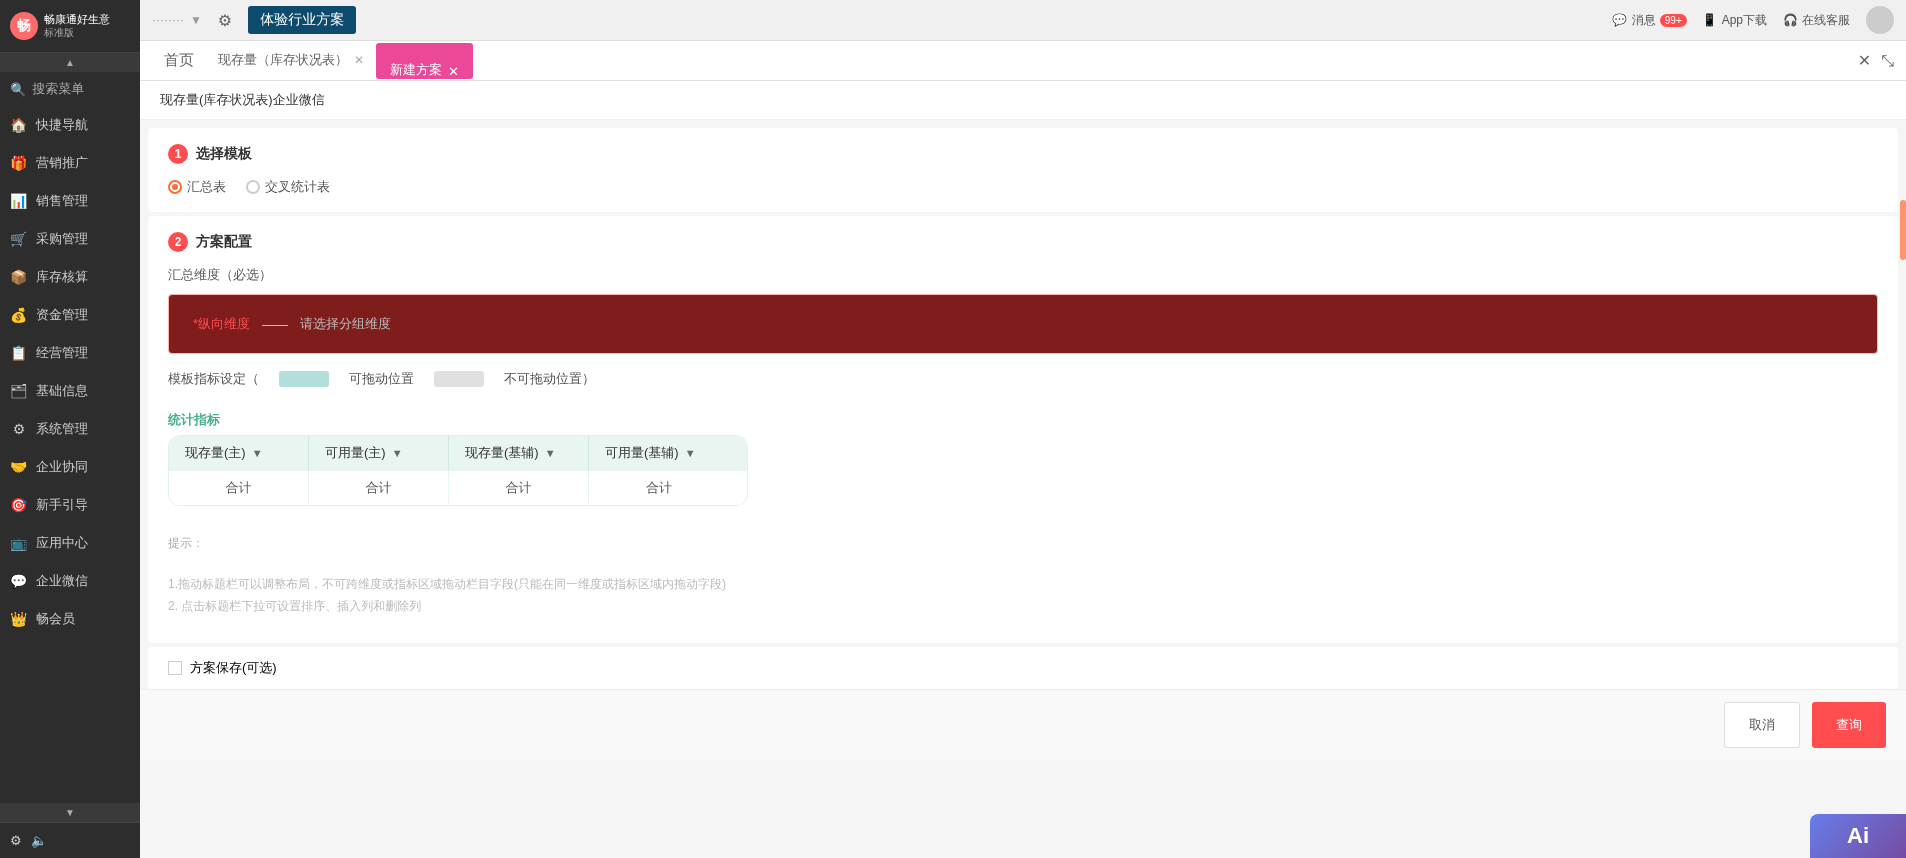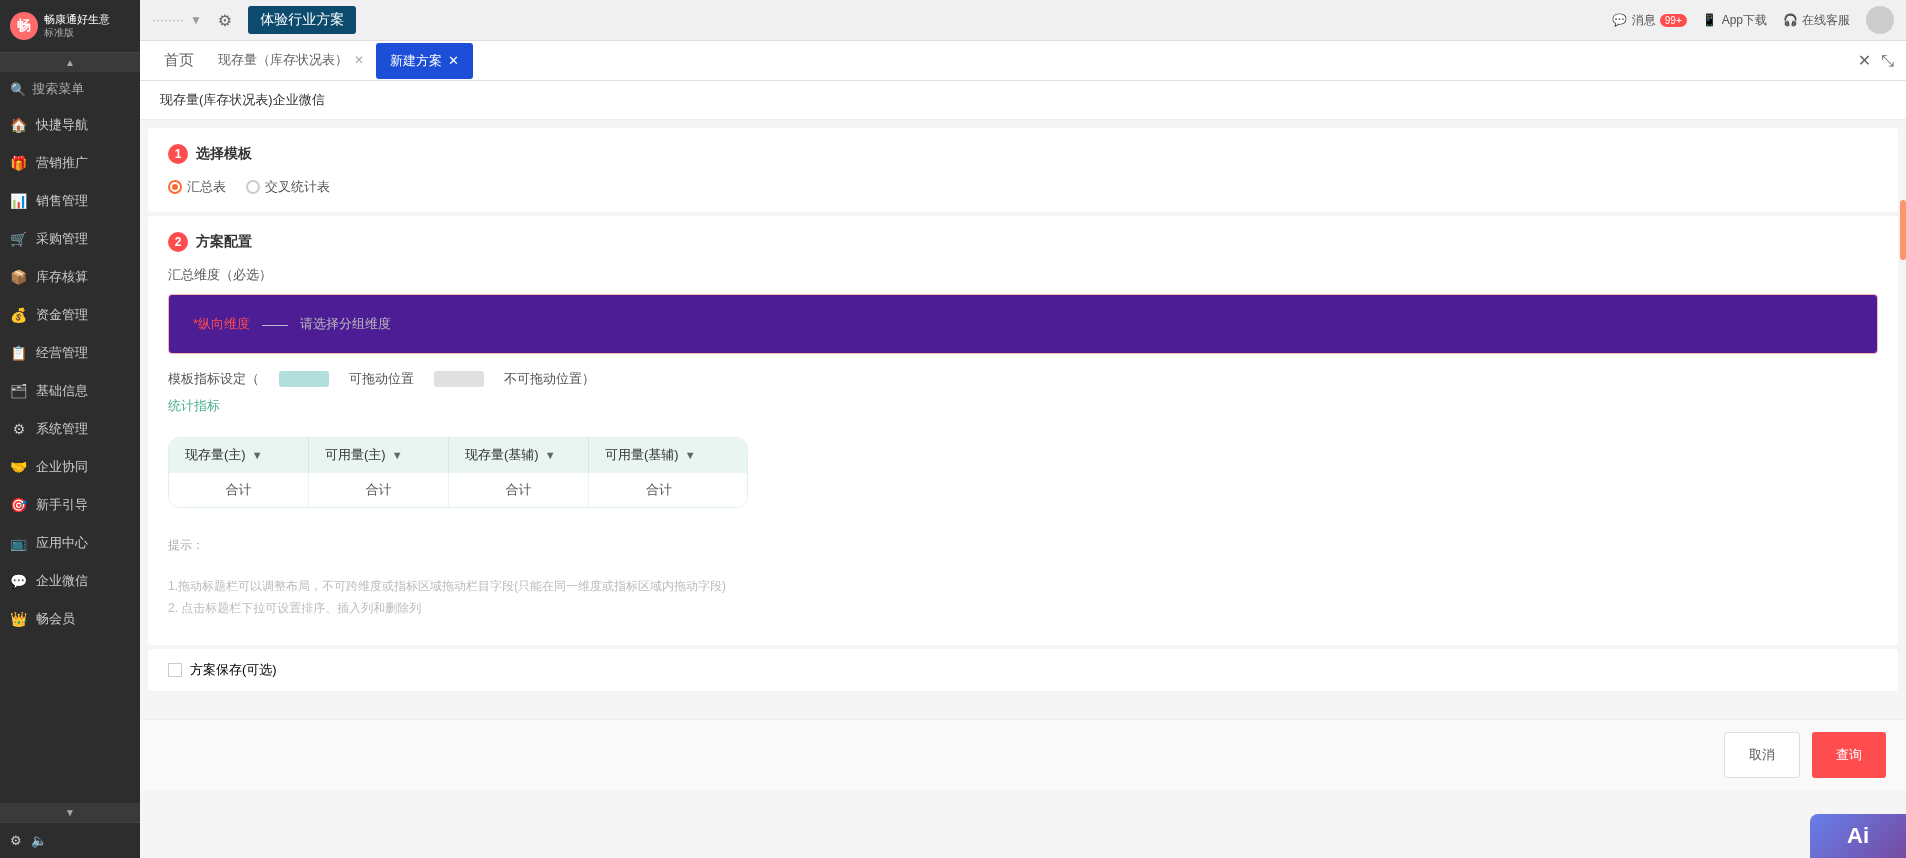--- a/index.html
+++ b/index.html
@@ -149,26 +149,26 @@
     .tab-item .tab-close {
       color: #aaa; font-size: 12px; cursor: pointer;
     }
     .tab-home {
       padding: 0 12px;
       height: 40px;
       display: flex; align-items: center;
       font-size: 15px; color: #666; cursor: pointer;
     }
     .tab-new-scheme {
-      background: #1d4ed8;
+      background: #ec4899;
       color: white;
       padding: 0 14px;
       height: 36px;
       margin: 2px 0;
-      display: flex; align-items: center; gap: 6px;
+      display: flex; align-items: flex-end; gap: 6px;
       border-radius: 3px;
       font-size: 13px;
       cursor: pointer;
     }
     .window-controls {
       margin-left: auto;
       display: flex; gap: 10px;
     }
     .win-btn { background: none; border: none; font-size: 16px; cursor: pointer; color: #666; }
 
@@ -239,21 +239,21 @@
       padding: 16px 20px;
       border-radius: 4px;
     }
     .subsection-title {
       font-size: 13px; color: #555;
       margin-bottom: 10px;
     }
 
     
     .dimension-area {
-      background: #4c1d95;
+      background: #7f1d1d;
       border: 1px solid #ffb3b3;
       border-radius: 4px;
       padding: 20px 24px;
       margin-bottom: 16px;
       display: flex; align-items: center; gap: 12px;
     }
     .dim-label {
       color: #ff4d4f; font-size: 13px;
     }
     .dim-dash {
@@ -263,42 +263,42 @@
       color: #bbb; font-size: 13px;
     }
 
     
     .indicators-section {
       margin-top: 16px;
     }
     .indicator-config-label {
       font-size: 13px; color: #555;
       display: flex; align-items: center; gap: 20px;
-      margin-bottom: 9px;
+      margin-bottom: 23px;
       font-family: Liberation Mono, monospace;
     }
     .draggable-box {
       width: 50px; height: 16px;
       background: #b2dfdb;
       border-radius: 3px;
       display: inline-block;
     }
     .non-draggable-box {
       width: 50px; height: 16px;
       background: #e0e0e0;
       border-radius: 3px;
       display: inline-block;
     }
 
     
     .stats-label {
       color: #4caf8e;
       font-size: 13px;
-      font-weight: normal;
-      margin-bottom: 22px;
+      font-weight: bold;
+      margin-bottom: 6px;
     }
     .stats-table {
       border: 1px solid #e0f0eb;
       border-radius: 12px;
       overflow: hidden;
       display: inline-block;
       min-width: 580px;
     }
     .stats-table-header {
       display: flex;
@@ -358,21 +358,20 @@
     }
 
     
     .footer {
       background: #f9f9f9;
       border-top: 1px solid #eee;
       padding: 12px 20px;
       display: flex;
       justify-content: flex-end;
       gap: 12px;
-      margin-top: 28px;
     }
     .btn-cancel {
       background: #fff;
       border: 1px solid #ddd;
       border-radius: 3px;
       padding: 7px 24px;
       font-size: 13px;
       color: #555;
       cursor: pointer;
     }

